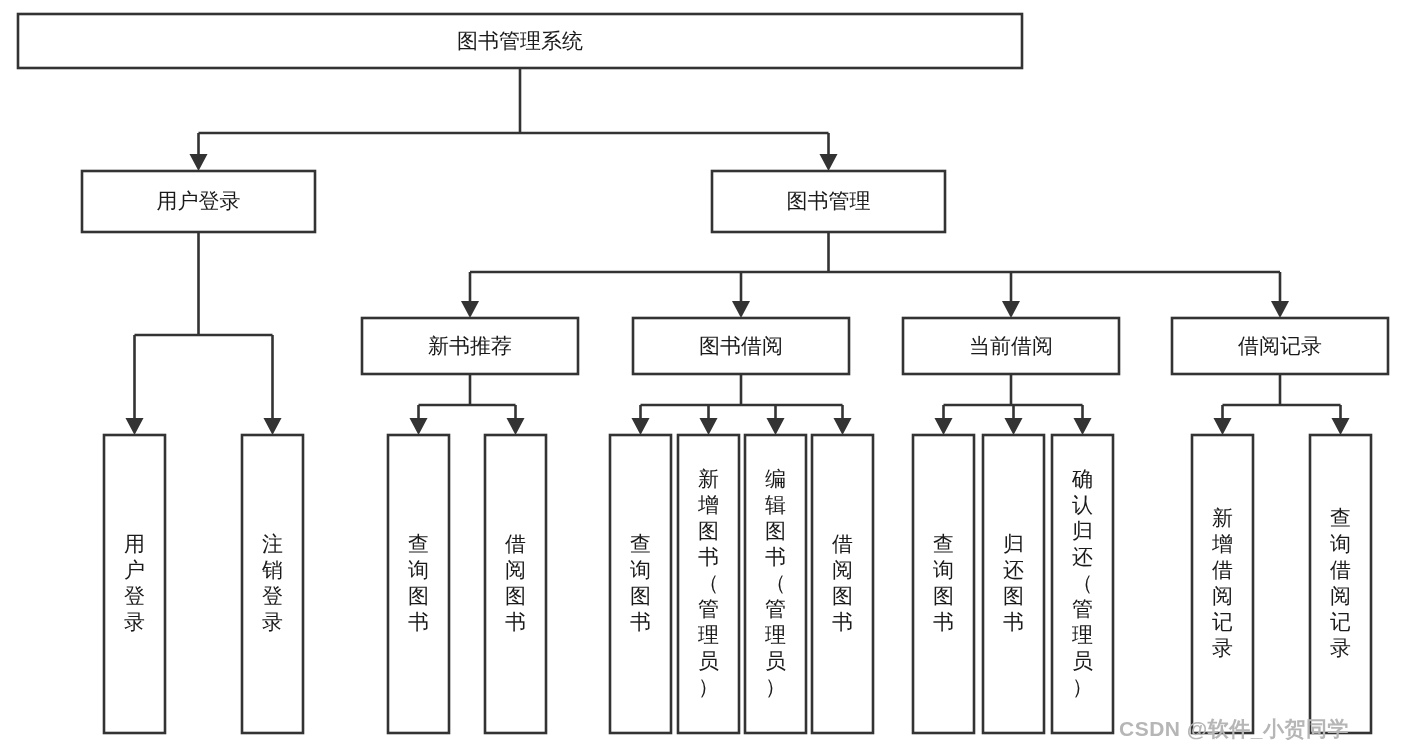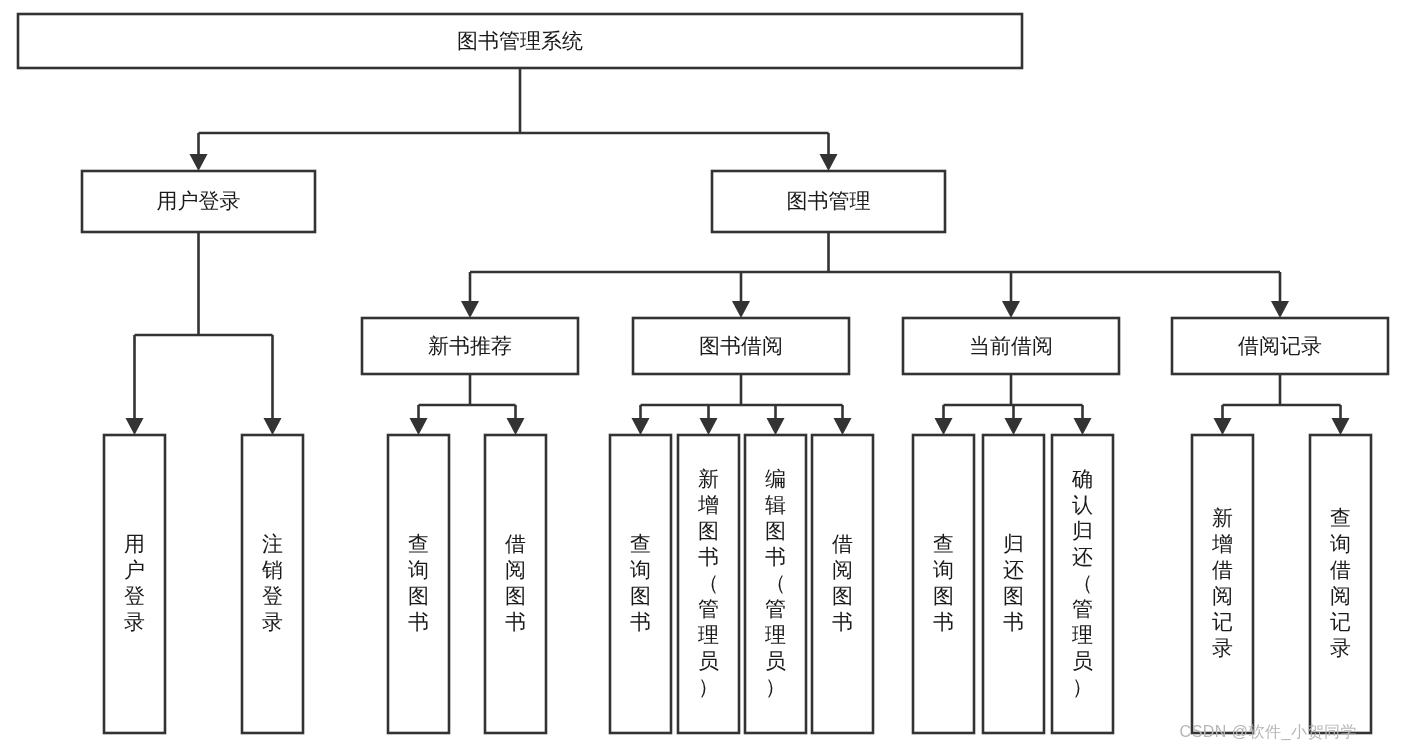--- a/index.html
+++ b/index.html
@@ -48,28 +48,29 @@
     dominant-baseline: middle;
   }
   .label-h {
     font-size: 21px;
   }
   .label-v {
     font-size: 21px;
   }
   .watermark {
     position: absolute;
-    right: 12px;
+    right: 20px;
     bottom: 4px;
     font-family: "Liberation Sans", "DejaVu Sans", sans-serif;
-    font-size: 16px;
+    font-size: 21px;
     color: #b6b6b6;
     letter-spacing: 0.5px;
     white-space: nowrap;
     pointer-events: none;
+    font-weight: bold;
   }
 </style>
 </head>
 <body>
 
 <div id="diagram-root">
   <svg id="flow-svg" viewBox="0 0 1405 747" xmlns="http://www.w3.org/2000/svg">
     <g id="edge-layer">
         <g>
           <line x1="520" y1="68" x2="520" y2="133" class="connector"></line>

